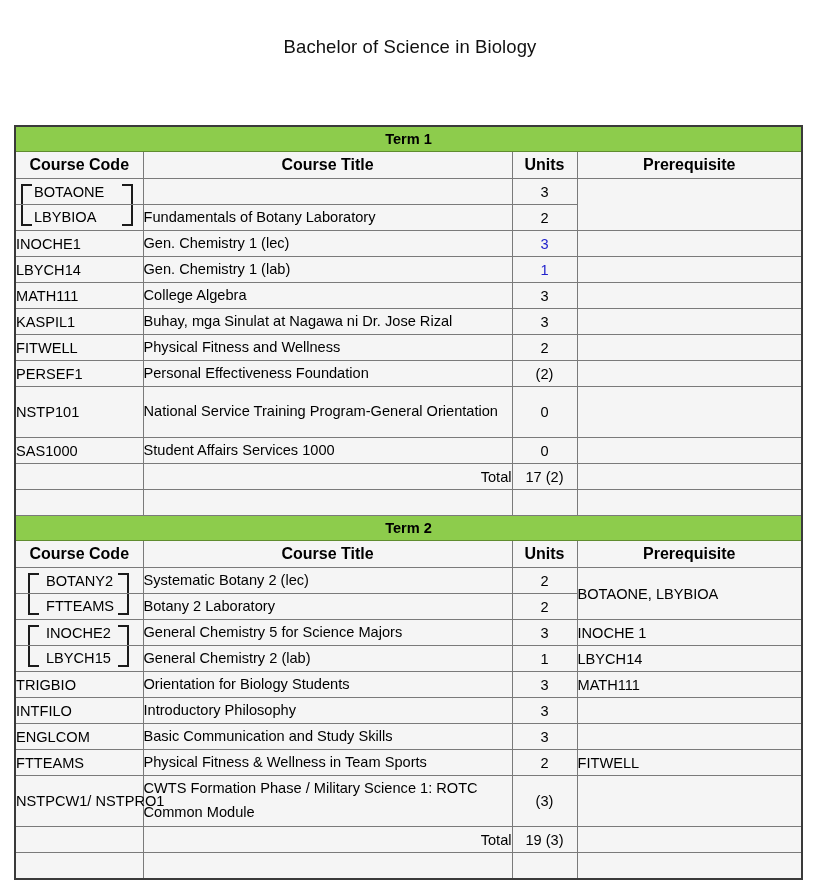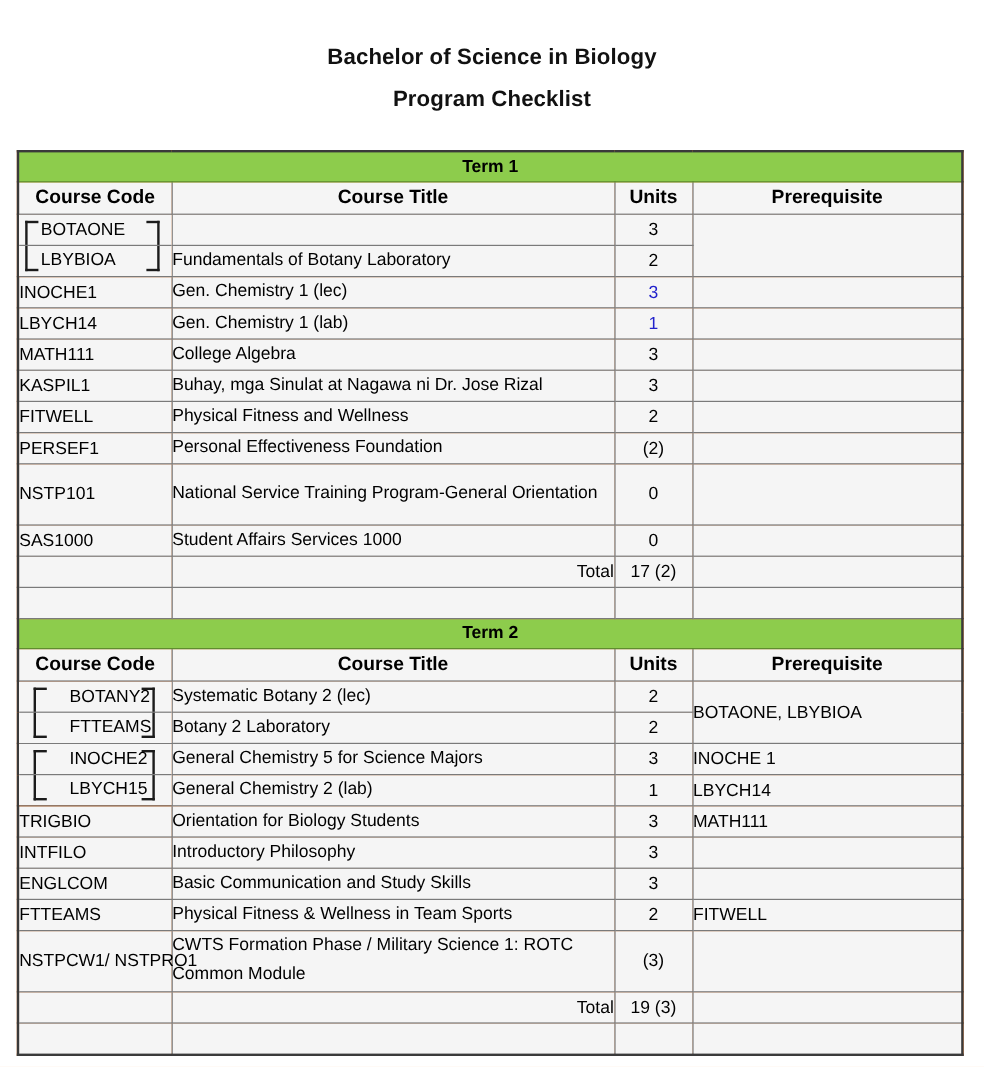--- a/index.html
+++ b/index.html
@@ -12,37 +12,37 @@
     height: 889px;
     font-family: "Liberation Sans", sans-serif;
     color: #000000;
     overflow: hidden;
     position: relative;
   }
 
   
   .doc-title {
     text-align: center;
-    font-weight: bold;
+    font-weight: normal;
     font-size: 18.5px;
     letter-spacing: 0.1px;
     color: #111111;
   }
   .doc-title .line1 { padding-top: 36px; }
   .doc-title .line2 { padding-top: 13px; }
 
   
   .checklist {
     position: absolute;
     left: 14px;
     top: 125px;
     width: 789px;
     border-collapse: collapse;
     table-layout: fixed;
-    background: #f97316;
+    background: #fca5a5;
     font-size: 14.6px;
   }
   .checklist td, .checklist th {
     border: 1px solid #7a7a7a;
     background: #f5f5f5;
     padding: 0;
     vertical-align: middle;
     font-weight: normal;
   }
   
@@ -140,34 +140,33 @@
     width: 9px;
     border-top: 2px solid #1b1b1b;
     border-bottom: 2px solid #1b1b1b;
     pointer-events: none;
   }
   .brk.left  { left: 5px;  border-left: 2px solid #1b1b1b; }
   .brk.right { right: 10px; border-right: 2px solid #1b1b1b; }
   
   .brk.inset.left  { left: 12px; }
   .brk.inset.right { right: 14px; }
-  .bracket-row.inset { padding-left: 42px; }
+  .bracket-row.inset { padding-left: 30px; }
 
   .prereq-merged {
     vertical-align: top;
     padding-left: 8px;
     padding-top: 3px;
   }
 </style>
 </head>
 <body>
 
 <div class="doc-title">
   <div class="line1">Bachelor of Science in Biology</div>
-  <div class="line2">Program Checklist</div>
 </div>
 
 <table class="checklist">
   <colgroup>
     <col class="c-code">
       <col class="c-title">
       <col class="c-units">
       <col class="c-prereq">
   </colgroup>
   <tbody id="table-body">

